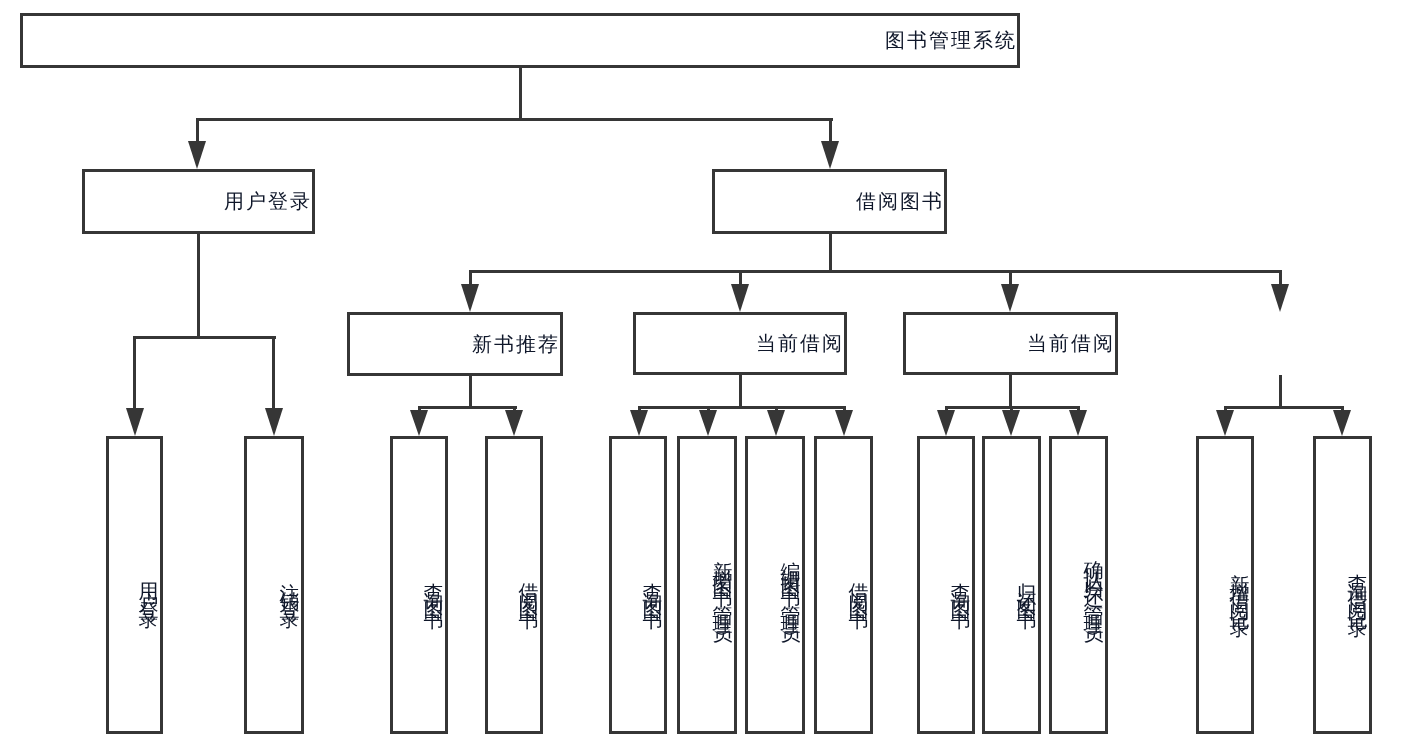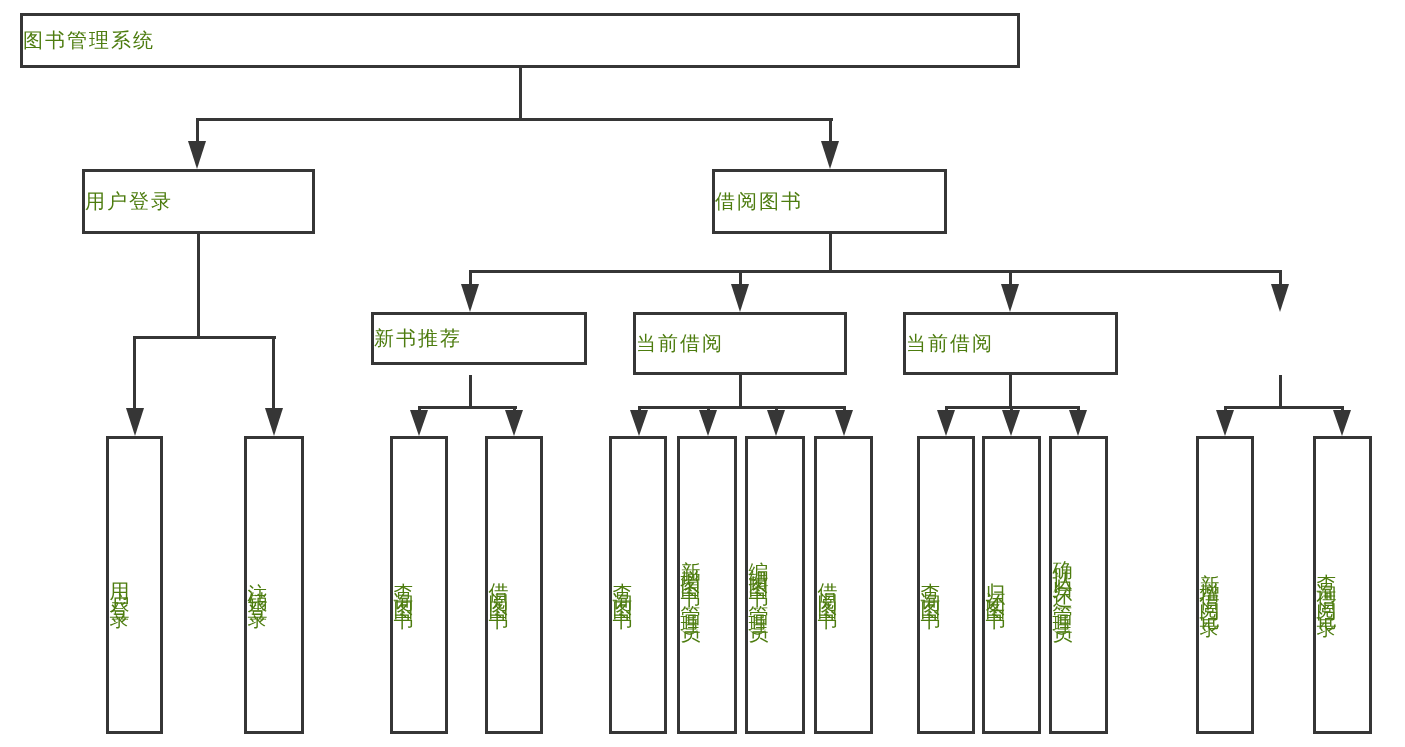--- a/index.html
+++ b/index.html
@@ -2,22 +2,22 @@
 <html><head>
 <meta charset="utf-8">
 <style>
   html,body { margin:0; padding:0; background:#ffffff; }
   .canvas {
     position:relative; width:1405px; height:747px; background:#ffffff;
     font-family:"Liberation Sans","DejaVu Sans",sans-serif; overflow:hidden;
   }
   .node {
     position:absolute; box-sizing:border-box; background:#ffffff;
-    border:3px solid #363636; color:#4d7c0f;
-    display:flex; align-items:center; justify-content:flex-start; z-index:1;
+    border:3px solid #363636; color:#0f172a;
+    display:flex; align-items:center; justify-content:flex-end; z-index:1;
   }
   .hlabel { font-size:20px; letter-spacing:2px; white-space:nowrap; }
   .vnode .vlabel {
     writing-mode:vertical-rl; text-orientation:mixed;
     font-size:20px; letter-spacing:9px; line-height:1.1; white-space:nowrap;
   }
   .vl { position:absolute; width:3px; background:#363636; z-index:0; }
   .hl { position:absolute; height:3px; background:#363636; z-index:0; }
   .arrow {
     position:absolute; width:0; height:0; z-index:0;
@@ -98,21 +98,21 @@
     <span class="hlabel">图书管理系统</span>
   </div>
 
   <div class="node" style="left:82px;top:169px;width:233px;height:65px">
     <span class="hlabel">用户登录</span>
   </div>
   <div class="node" style="left:712px;top:169px;width:235px;height:65px">
     <span class="hlabel">借阅图书</span>
   </div>
 
-  <div class="node" style="left:371px;top:312px;width:216px;height:53px">
+  <div class="node" style="left:347px;top:312px;width:216px;height:64px">
     <span class="hlabel">新书推荐</span>
   </div>
   <div class="node" style="left:633px;top:312px;width:214px;height:63px">
     <span class="hlabel">当前借阅</span>
   </div>
   <div class="node" style="left:903px;top:312px;width:215px;height:63px">
     <span class="hlabel">当前借阅</span>
   </div>
 
   <div class="node vnode" style="left:106px;top:436px;width:57px;height:298px">

